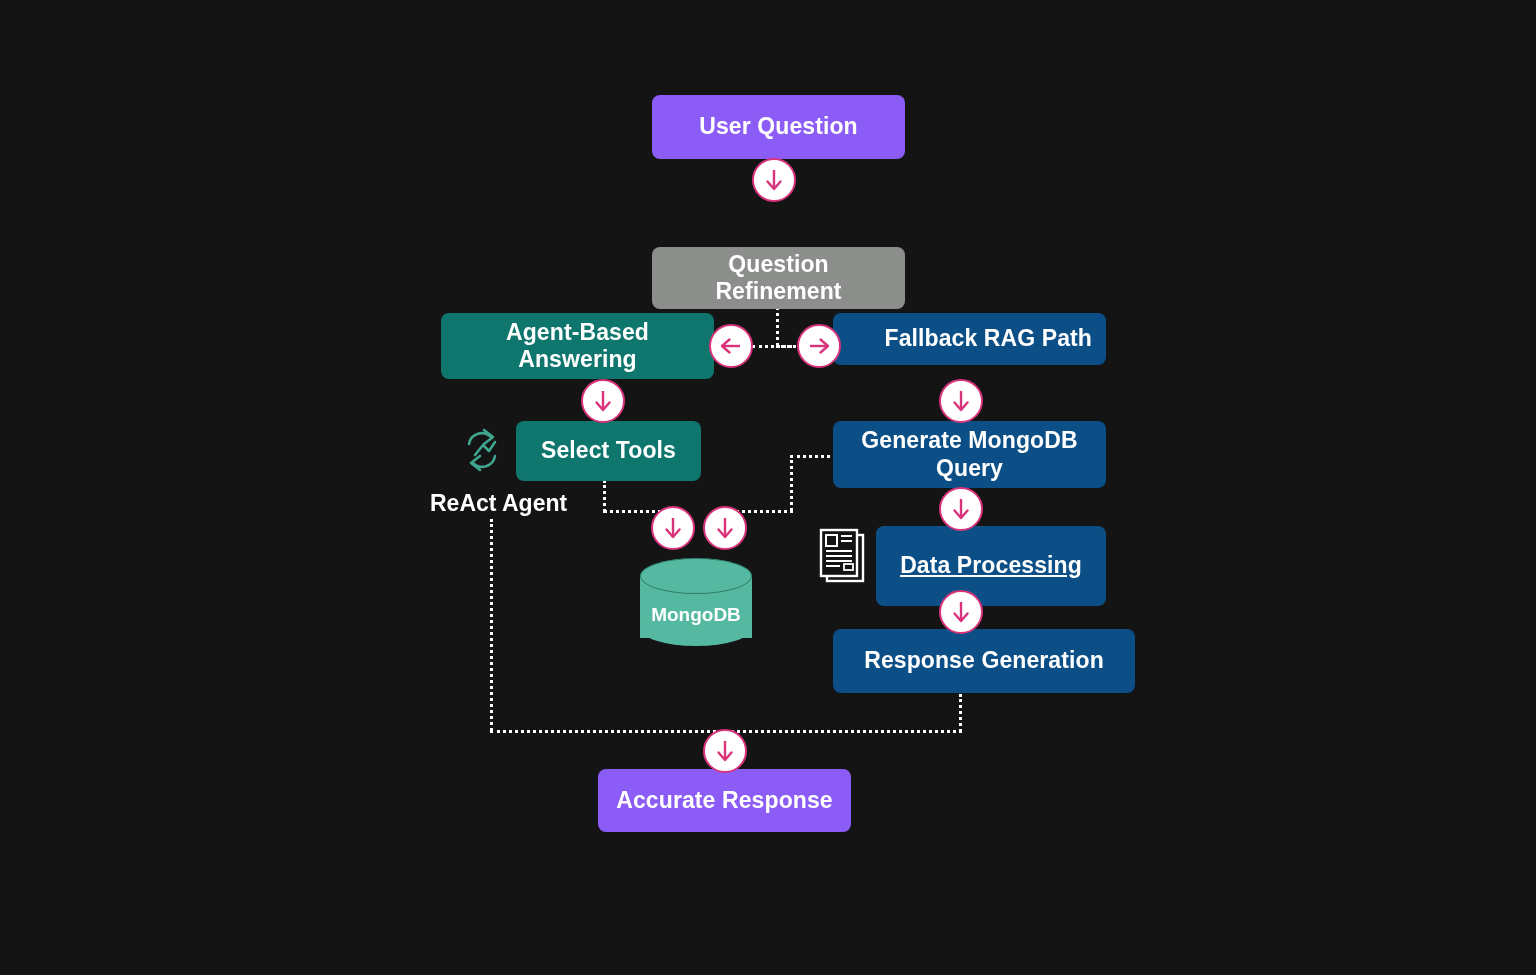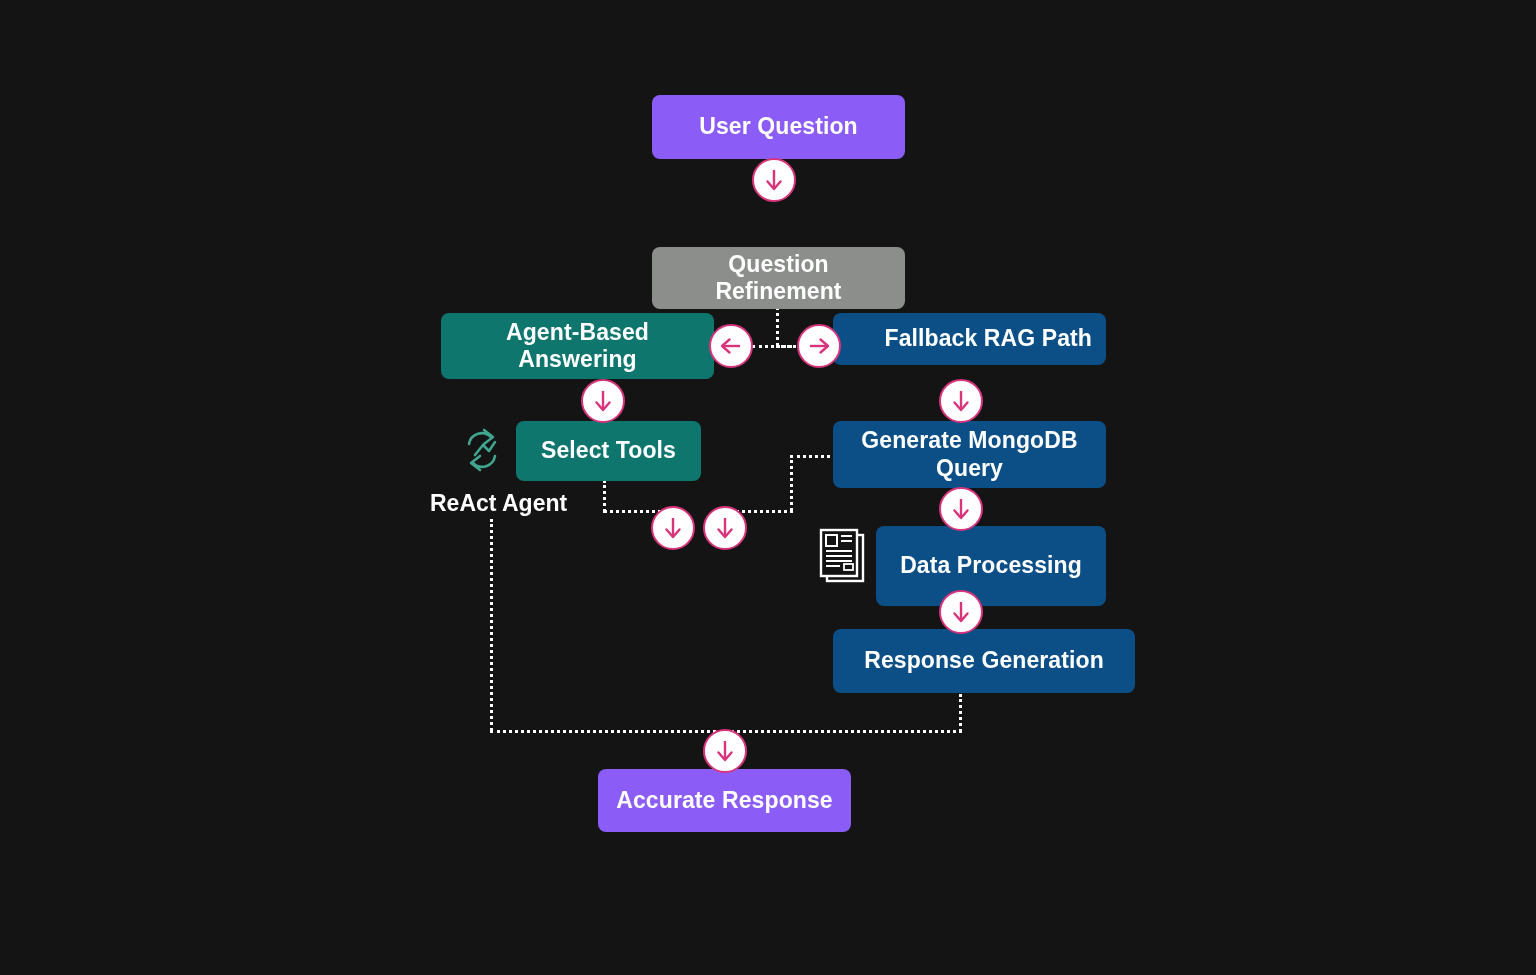--- a/index.html
+++ b/index.html
@@ -164,32 +164,38 @@
 
   <div class="node teal" style="left:516px; top:421px; width:185px; height:60px;">
     <span>Select Tools</span>
   </div>
 
   <div class="node blue" style="left:833px; top:421px; width:273px; height:67px; flex-direction:column;">
     <span>Generate MongoDB</span>
     <span>Query</span>
   </div>
 
-  <div class="node blue" style="left:876px; top:526px; width:230px; height:80px;">
+  <div class="node blue" style="left:876px; top:526px; width:230px; height:80px;text-decoration:underline;">
     <span>Data Processing</span>
   </div>
 
   <div class="node blue" style="left:833px; top:629px; width:302px; height:64px;">
     <span>Response Generation</span>
   </div>
 
   <div class="node pink" style="left:598px; top:769px; width:253px; height:63px;">
     <span>Accurate Response</span>
   </div>
 
+  <div id="mongo-cylinder" style="left:640px; top:558px; width:112px; height:90px;">
+    <div class="cyl-body"></div>
+    <div class="cyl-bottom"></div>
+    <div class="cyl-top"></div>
+    <div class="cyl-label">MongoDB</div>
+  </div>
 
   <div class="badge" style="left:752px; top:158px;">
     <svg width="26" height="26" viewBox="0 0 26 26">
       <line x1="13" y1="3" x2="13" y2="21" stroke="#d9337c" stroke-width="2.4"></line>
       <polyline points="6.5,14.5 13,22 19.5,14.5" fill="none" stroke="#d9337c" stroke-width="2.4" stroke-linecap="round" stroke-linejoin="round"></polyline>
     </svg>
   </div>
 
   <div class="badge" style="left:709px; top:324px;">
     <svg width="26" height="26" viewBox="0 0 26 26">

